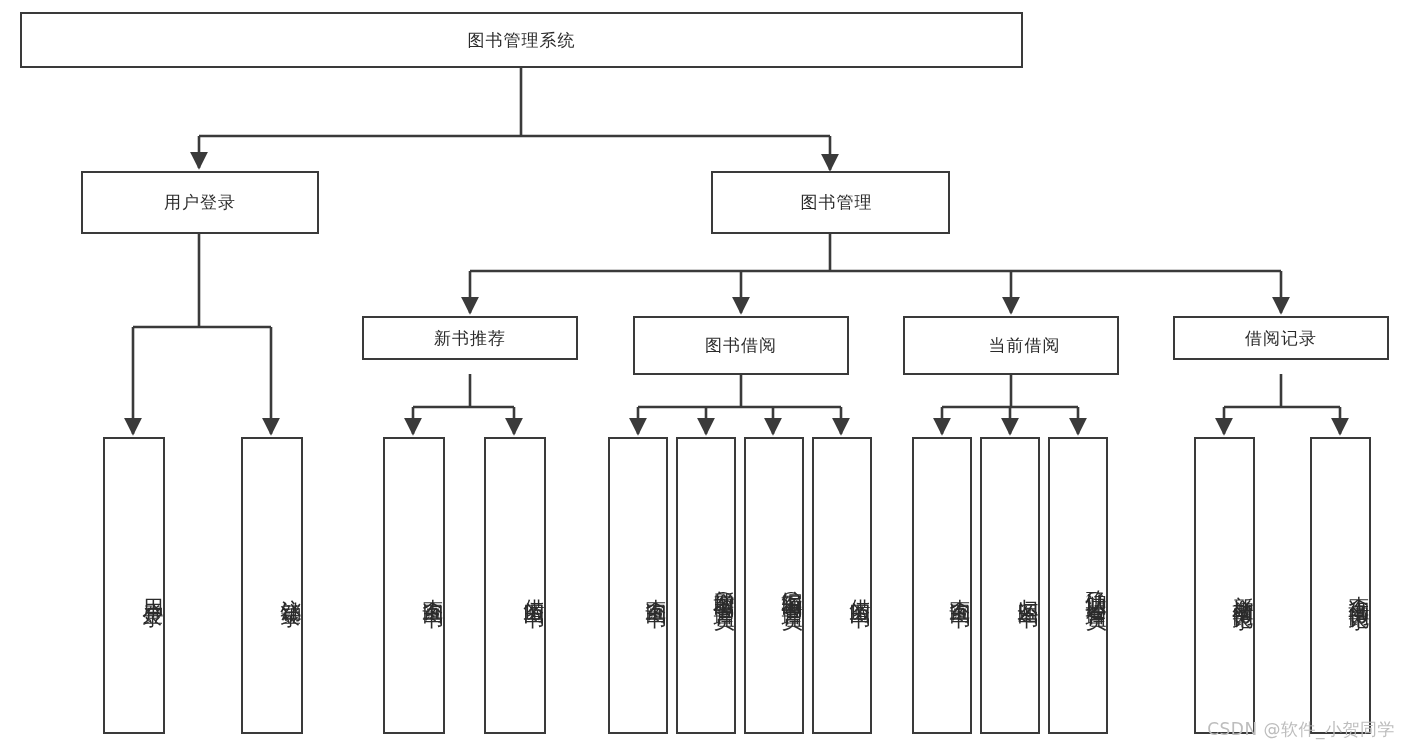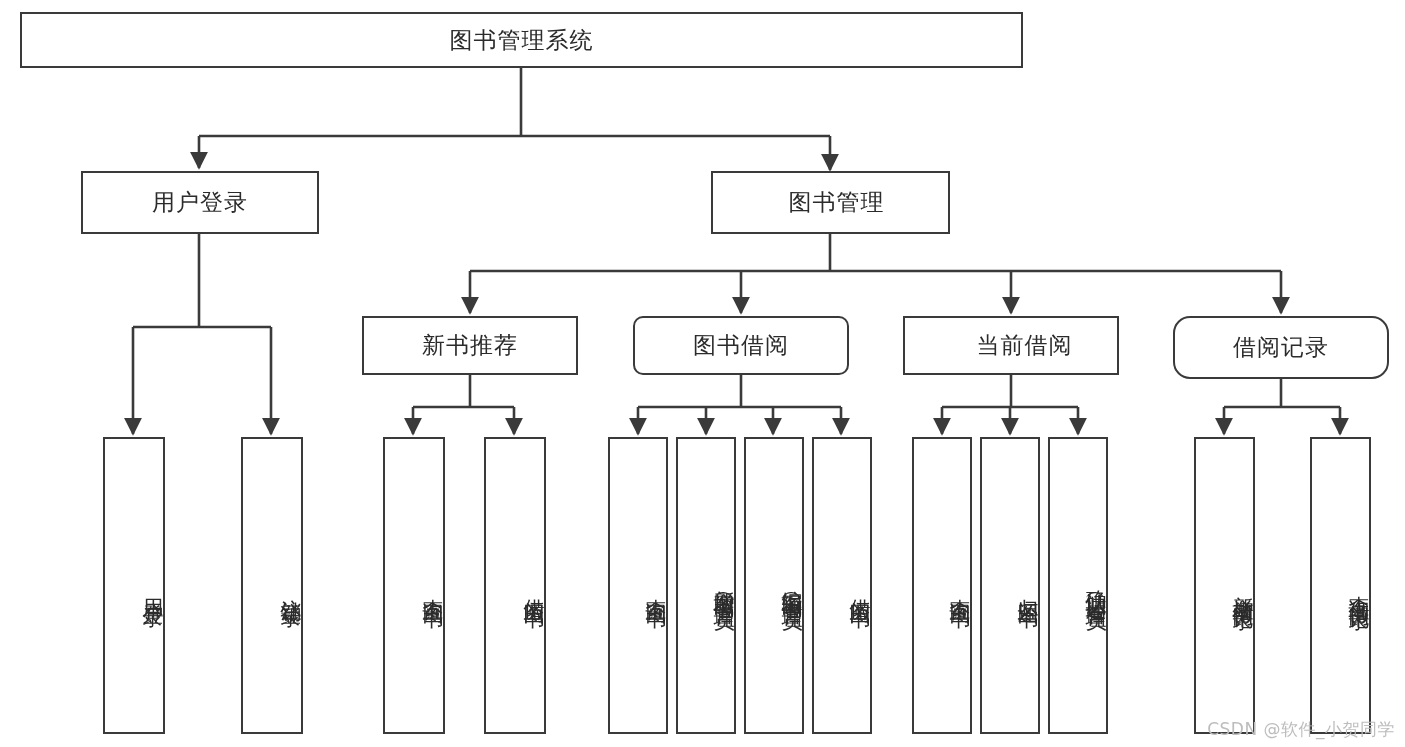--- a/index.html
+++ b/index.html
@@ -29,21 +29,21 @@
     position: absolute;
     box-sizing: border-box;
     background: #ffffff;
     border: 2px solid #3a3a3a;
     display: flex;
     align-items: center;
     justify-content: center;
     color: #2b2b2b;
   }
   .node-h {
-    font-size: 23px;
+    font-size: 17px;
     letter-spacing: 1px;
     white-space: nowrap;
   }
   .node-v {
     writing-mode: vertical-rl;
     text-orientation: upright;
     font-size: 21px;
     letter-spacing: 3px;
     line-height: 1;
     align-items: flex-start;
@@ -120,27 +120,27 @@
 
     </g>
   </svg>
 
   <div class="node node-h" style="left:20px; top:12px; width:1003px; height:56px;">图书管理系统</div>
 
   <div class="node node-h" style="left:81px; top:171px; width:238px; height:63px;">用户登录</div>
 
   <div class="node node-h" style="left:711px; top:171px; width:239px; height:63px;padding-left:12px;">图书管理</div>
 
-  <div class="node node-h" style="left:362px; top:316px; width:216px; height:59px;">新书推荐</div>
+  <div class="node node-h" style="left:362px; top:316px; width:216px; height:44px;">新书推荐</div>
 
-  <div class="node node-h" style="left:633px; top:316px; width:216px; height:59px;border-radius:10px;">图书借阅</div>
+  <div class="node node-h" style="left:633px; top:316px; width:216px; height:59px;">图书借阅</div>
 
   <div class="node node-h" style="left:903px; top:316px; width:216px; height:59px;padding-left:27px;">当前借阅</div>
 
-  <div class="node node-h" style="left:1173px; top:316px; width:216px; height:63px;border-radius:17px;">借阅记录</div>
+  <div class="node node-h" style="left:1173px; top:316px; width:216px; height:44px;">借阅记录</div>
 
   <div class="node node-v" style="left:103px; top:437px; width:62px; height:297px;">用户登录</div>
 
   <div class="node node-v" style="left:241px; top:437px; width:62px; height:297px;">注销登录</div>
 
   <div class="node node-v" style="left:383px; top:437px; width:62px; height:297px;">查询图书</div>
 
   <div class="node node-v" style="left:484px; top:437px; width:62px; height:297px;">借阅图书</div>
 
   <div class="node node-v" style="left:608px; top:437px; width:60px; height:297px;">查询图书</div>

